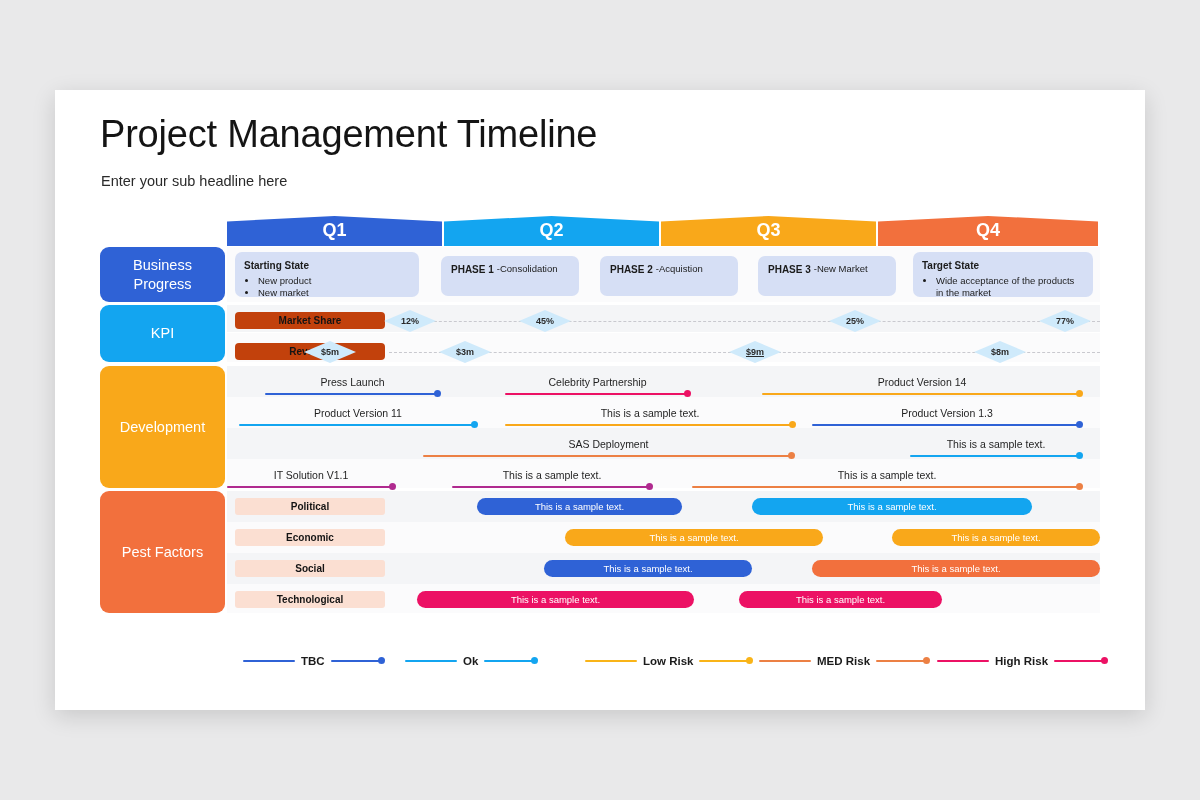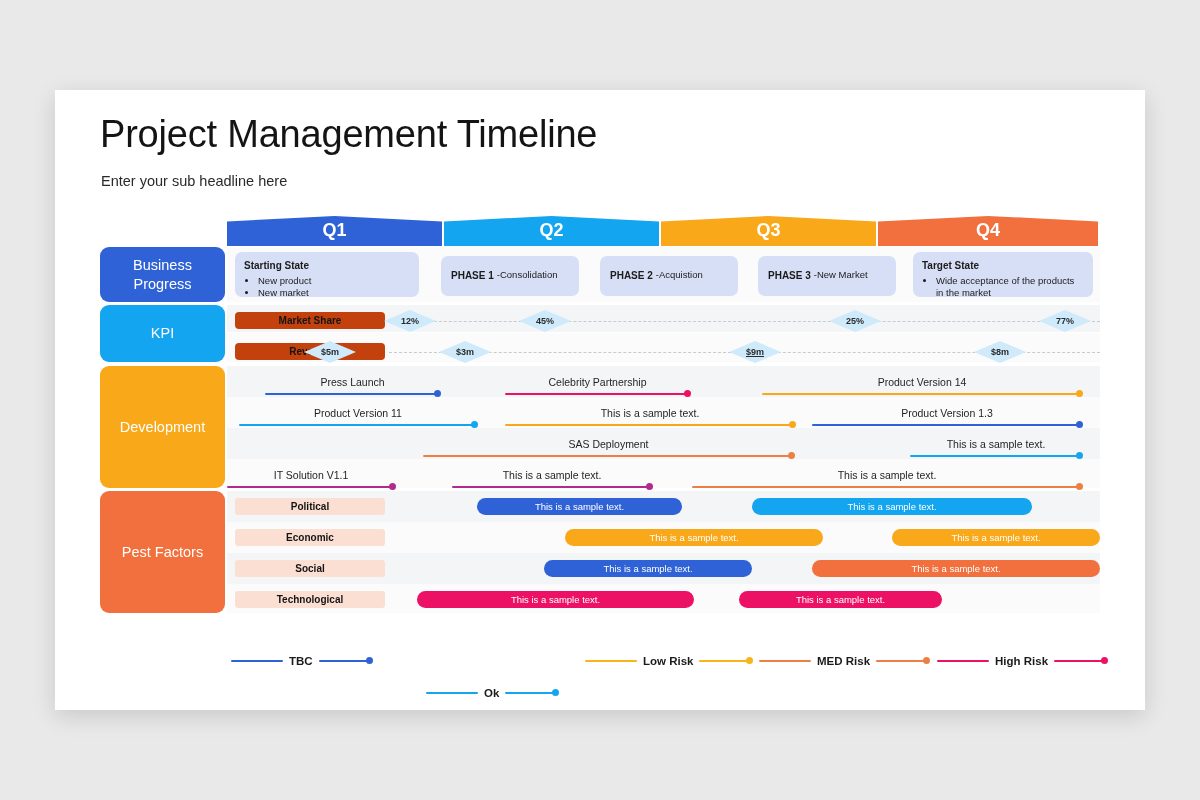--- a/index.html
+++ b/index.html
@@ -48,21 +48,21 @@
   .stripe-b { background: #fbfbfc; }
   
   .bpcard {
     position: absolute; background: #d6dff5; border-radius: 7px;
     box-sizing: border-box; padding: 7px 9px;
     font-size: 9.5px; color: #1b1b1b; line-height: 1.35;
   }
   .bpcard .hd { font-weight: bold; font-size: 10px; display:block; margin-bottom:2px; }
   .bpcard ul { margin: 0; padding-left: 14px; list-style: disc; }
   .bpcard li { margin: 0; }
-  .bpcard.mid { display: flex; align-items: flex-end; padding: 14px 10px; }
+  .bpcard.mid { display: flex; align-items: flex-start; padding: 7px 10px; }
   .bpcard.mid .ph { font-weight: bold; font-size: 10px; margin-right: 3px; }
   .bpcard.mid .ds { font-size: 9.5px; }
   
   .kpilabel {
     position: absolute; left: 60px; width: 150px; height: 17px;
     background: #c2410c; border-radius: 4px;
     font-size: 10px; font-weight: bold; color: #141414;
     display: flex; align-items: center; justify-content: center;
   }
   .kpiline {
@@ -316,28 +316,28 @@
         <span>Technological</span>
       </div>
       <div class="pill" style="left: 362px; width: 277px; top: 501px; background: rgb(236, 17, 100);">
         <span>This is a sample text.</span>
       </div>
       <div class="pill" style="left: 684px; width: 203px; top: 501px; background: rgb(236, 17, 100);">
         <span>This is a sample text.</span>
       </div>
     </div>
   <div id="legend">
-      <div class="lg" style="left: 4px; justify-content: flex-end;">
+      <div class="lg" style="left: 16px; justify-content: flex-end;">
         <span class="seg" style="background: rgb(47, 98, 214);"></span>
         <span class="lab">TBC</span>
         <span class="seg2" style="background: rgb(47, 98, 214);">
           <i style="background: rgb(47, 98, 214);"></i>
         </span>
       </div>
-      <div class="lg" style="left: 199px; margin-top: 32px;">
+      <div class="lg" style="left: 178px;">
         <span class="seg" style="background: rgb(19, 165, 240);"></span>
         <span class="lab">Ok</span>
         <span class="seg2" style="background: rgb(19, 165, 240);">
           <i style="background: rgb(19, 165, 240);"></i>
         </span>
       </div>
       <div class="lg" style="left: 532px;">
         <span class="seg" style="background: rgb(236, 128, 68);"></span>
         <span class="lab">MED Risk</span>
         <span class="seg2" style="background: rgb(236, 128, 68);">

